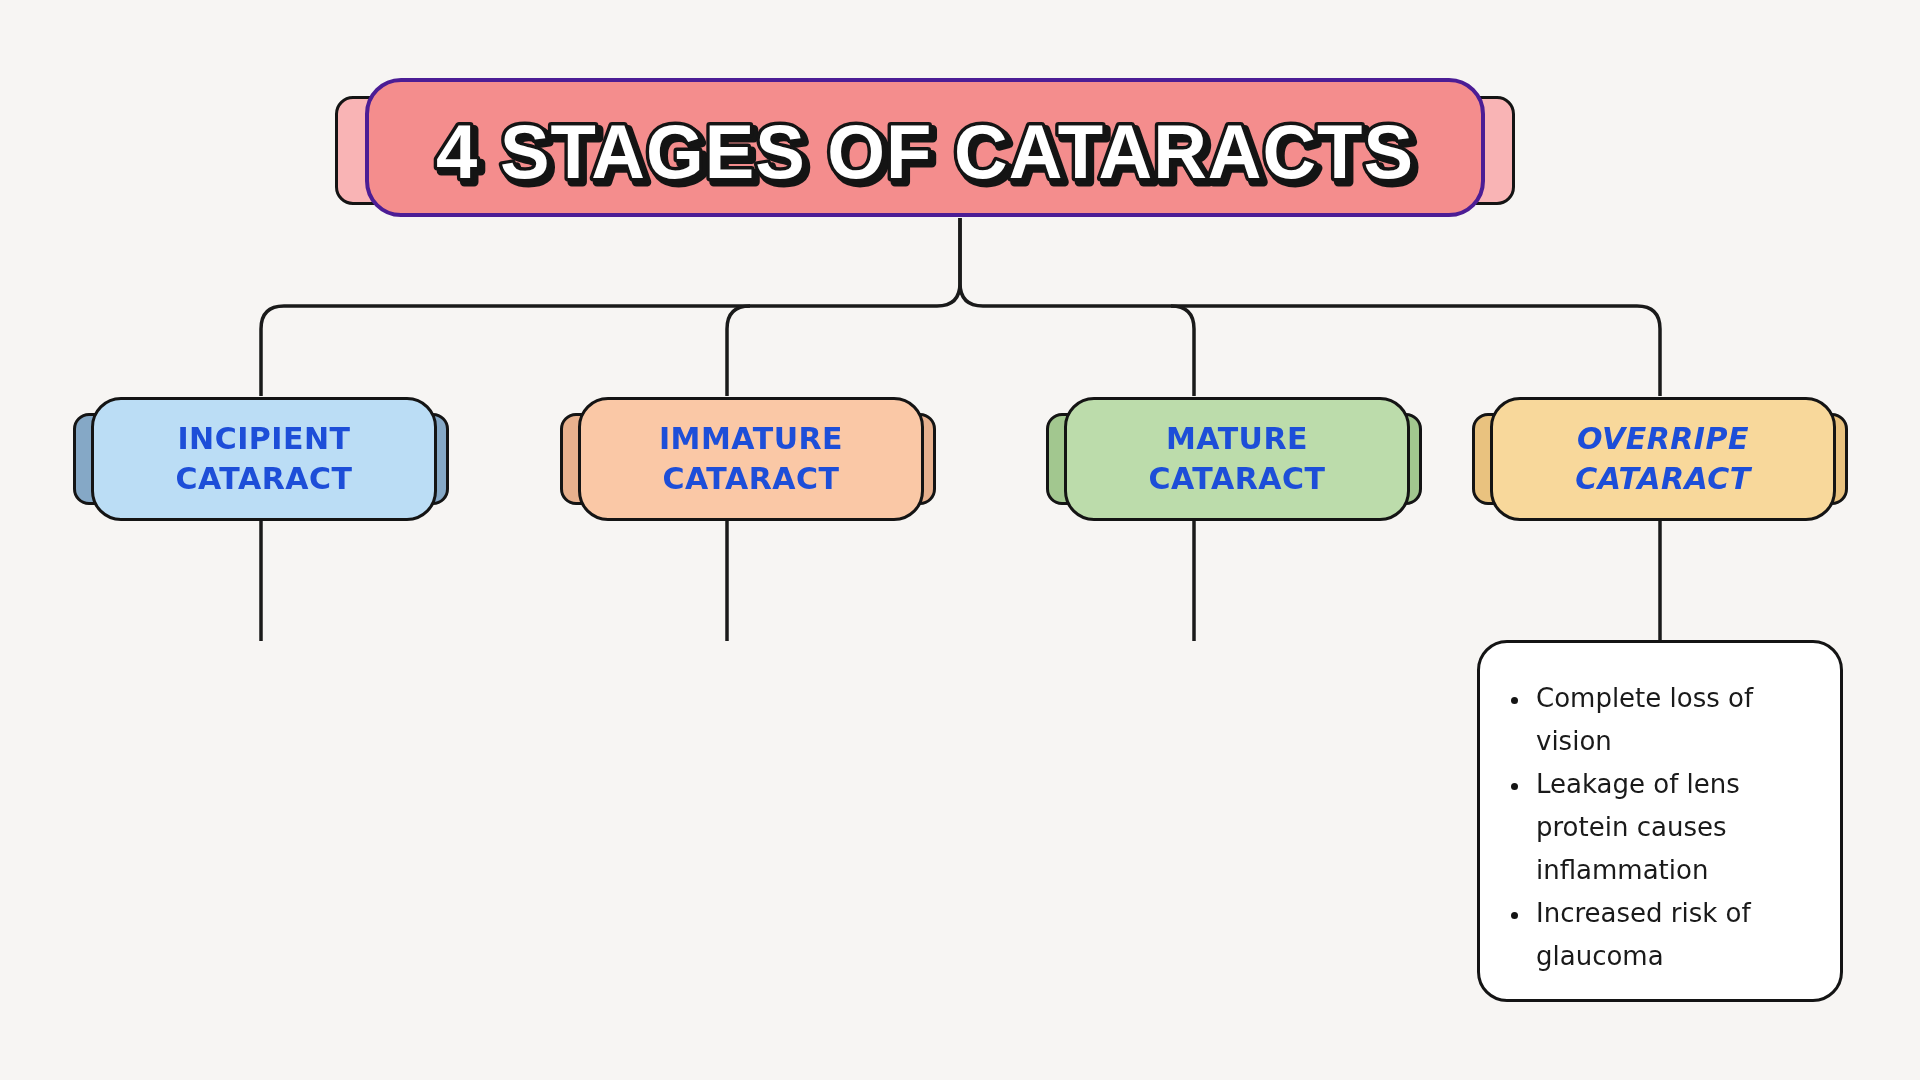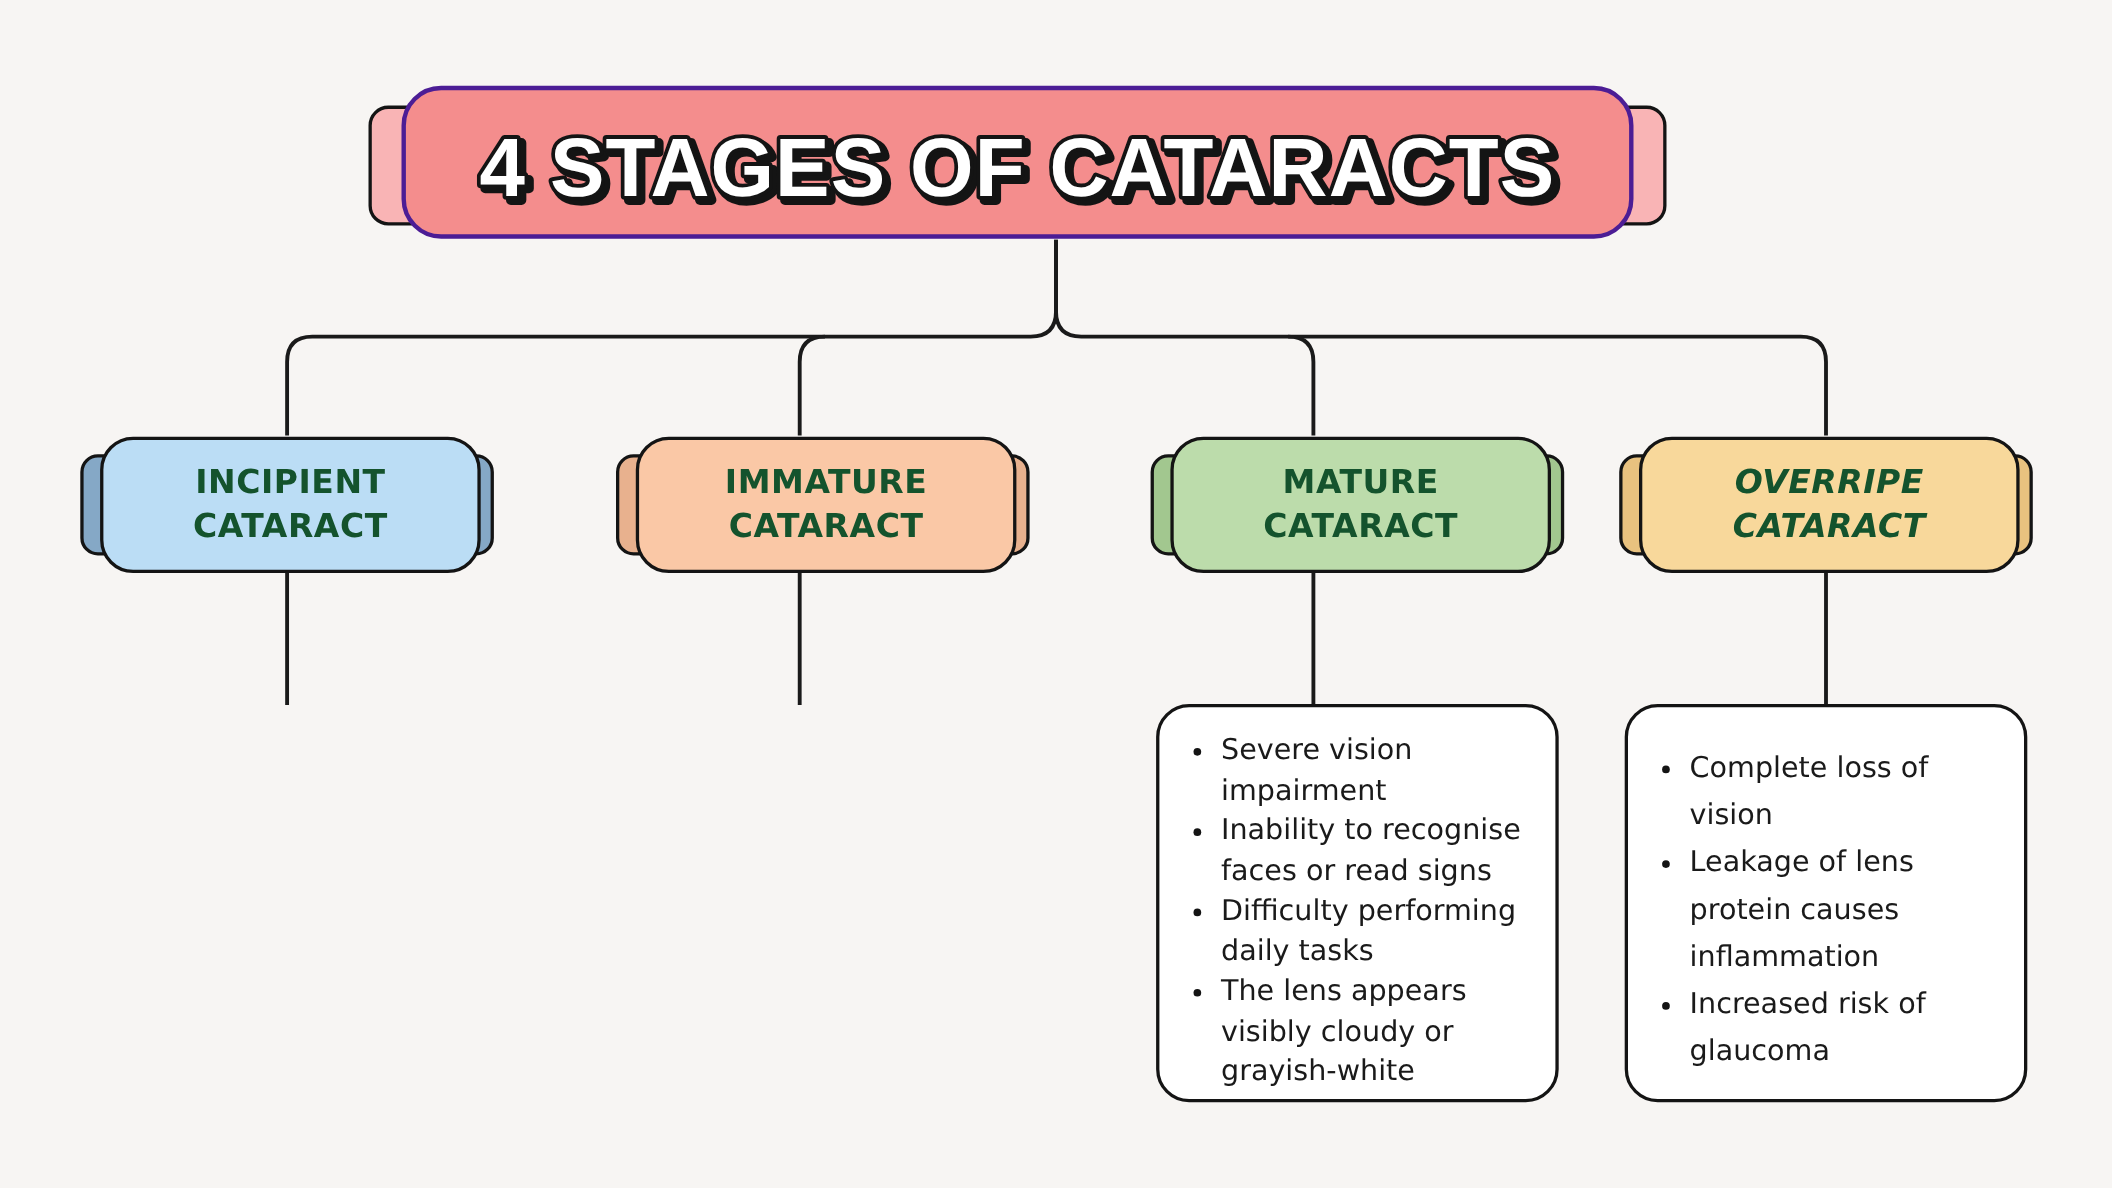--- a/index.html
+++ b/index.html
@@ -26,21 +26,21 @@
   .col1{left:71px;}
   .col2{left:558px;}
   .col3{left:1044px;}
   .col4{left:1470px;}
 
   .pill-wrap{position:relative;height:118px;}
   .pill-tab{position:absolute;top:16px;width:60px;height:86px;border:3px solid #141414;border-radius:16px;z-index:0;}
   .pill-tab.left{left:2px;}
   .pill-tab.right{right:2px;}
   .pill{position:absolute;left:20px;top:0;width:340px;height:118px;border:3.5px solid #141414;border-radius:30px;z-index:1;display:flex;align-items:center;justify-content:center;}
-  .pill-label{font-weight:700;font-size:30px;line-height:1.33;letter-spacing:0.5px;color:#14532d;text-align:center;white-space:pre-line;}
+  .pill-label{font-weight:700;font-size:30px;line-height:1.33;letter-spacing:0.5px;color:#1d4ed8;text-align:center;white-space:pre-line;}
 
   .card{position:relative;margin:125px 0 0 7px;width:366px;height:362px;box-sizing:border-box;background:#ffffff;border:3px solid #141414;border-radius:30px;}
   .bullets{margin:0;padding:34px 18px 0 52px;list-style:disc outside;}
   .bullets li{font-size:26px;line-height:43px;color:#1a1a1a;white-space:pre-line;padding-left:4px;}
   .bullets li::marker{color:#141414;font-size:24px;}
   .card.tight .bullets{padding-top:21px;}
   .card.tight .bullets li{line-height:36.5px;}
 </style>
 </head>
 <body style="background: rgb(247, 245, 243);">
@@ -93,33 +93,20 @@
 
   <div class="col col3">
     <div class="pill-wrap">
       <div class="pill-tab left" style="background: rgb(162, 199, 143);"></div>
       <div class="pill-tab right" style="background: rgb(162, 199, 143);"></div>
       <div class="pill" style="background: rgb(188, 220, 171);">
         <div class="pill-label">MATURE
 CATARACT</div>
       </div>
     </div>
-    <div class="card tight">
-      <ul class="bullets">
-        <li>Severe vision
-impairment</li>
-        <li>Inability to recognise
-faces or read signs</li>
-        <li>Difficulty performing
-daily tasks</li>
-        <li>The lens appears
-visibly cloudy or
-grayish-white</li>
-      </ul>
-    </div>
   </div>
 
   <div class="col col4">
     <div class="pill-wrap">
       <div class="pill-tab left" style="background: rgb(233, 194, 127);"></div>
       <div class="pill-tab right" style="background: rgb(233, 194, 127);"></div>
       <div class="pill" style="background: rgb(248, 216, 155); font-style: italic;">
         <div class="pill-label">OVERRIPE
 CATARACT</div>
       </div>

